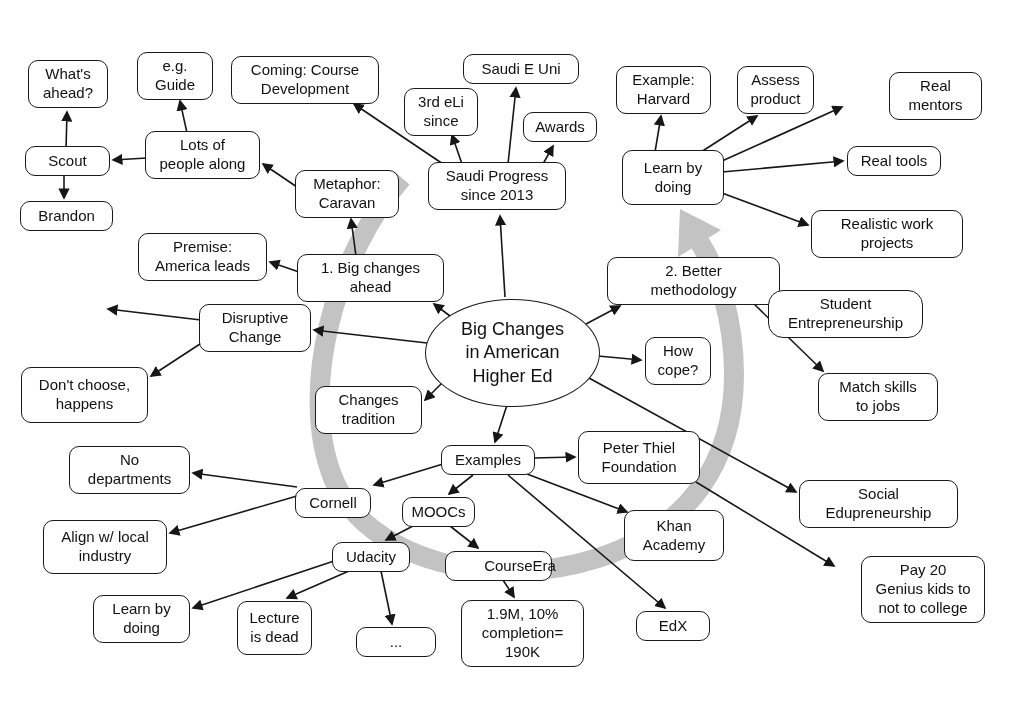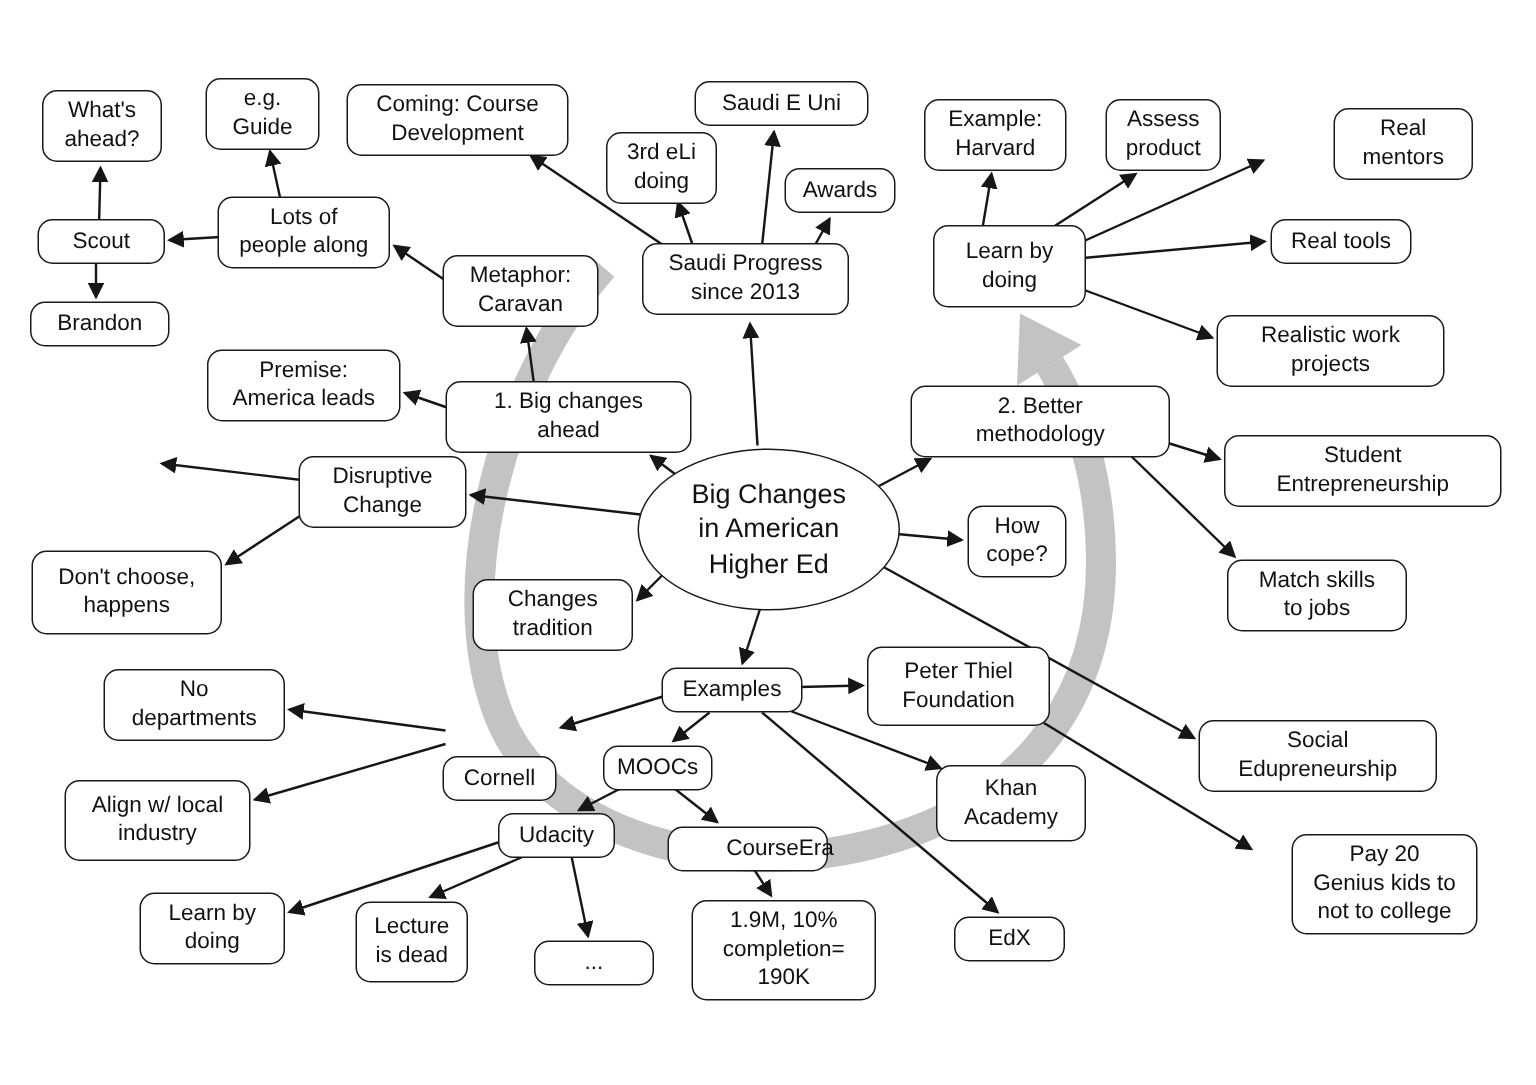--- a/index.html
+++ b/index.html
@@ -94,21 +94,21 @@
 Higher Ed</div>
 
   <div class="node" style="left:28px;top:60px;width:80px;">What's
 ahead?</div>
   <div class="node" style="left:137px;top:52px;width:76px;">e.g.
 Guide</div>
   <div class="node" style="left:231px;top:56px;width:148px;">Coming: Course
 Development</div>
   <div class="node" style="left:463px;top:54px;width:116px;">Saudi E Uni</div>
   <div class="node" style="left:404px;top:88px;width:74px;">3rd eLi
-doing</div>
+since</div>
   <div class="node" style="left:523px;top:112px;width:74px;">Awards</div>
   <div class="node" style="left:616px;top:66px;width:95px;">Example:
 Harvard</div>
   <div class="node" style="left:737px;top:66px;width:77px;">Assess
 product</div>
   <div class="node" style="left:845px;top:72px;width:93px;margin-left:44px;">Real
 mentors</div>
   <div class="node" style="left:25px;top:146px;width:85px;">Scout</div>
   <div class="node" style="left:145px;top:131px;width:115px;">Lots of
 people along</div>
@@ -117,42 +117,42 @@
   <div class="node" style="left:295px;top:170px;width:104px;">Metaphor:
 Caravan</div>
   <div class="node" style="left:428px;top:162px;width:138px;">Saudi Progress
 since 2013</div>
   <div class="node" style="left:622px;top:150px;width:102px;min-height:55px;">Learn by
 doing</div>
   <div class="node" style="left:811px;top:210px;width:152px;">Realistic work
 projects</div>
   <div class="node" style="left:138px;top:233px;width:129px;">Premise:
 America leads</div>
-  <div class="node" style="left:297px;top:254px;width:164px;">1. Big changes
+  <div class="node" style="left:297px;top:254px;width:147px;">1. Big changes
 ahead</div>
   <div class="node" style="left:607px;top:257px;width:173px;">2. Better
 methodology</div>
   <div class="node" style="left:199px;top:304px;width:112px;">Disruptive
 Change</div>
   <div class="node" style="left:645px;top:337px;width:66px;">How
 cope?</div>
-  <div class="node" style="left:816px;top:290px;width:185px;">Student
+  <div class="node" style="left:768px;top:290px;width:155px;border-radius:15px;">Student
 Entrepreneurship</div>
   <div class="node" style="left:21px;top:367px;width:127px;min-height:56px;">Don't choose,
 happens</div>
   <div class="node" style="left:315px;top:386px;width:107px;">Changes
 tradition</div>
   <div class="node" style="left:818px;top:373px;width:120px;">Match skills
 to jobs</div>
   <div class="node" style="left:441px;top:445px;width:94px;">Examples</div>
   <div class="node" style="left:578px;top:431px;width:122px;min-height:53px;">Peter Thiel
 Foundation</div>
   <div class="node" style="left:69px;top:446px;width:121px;">No
 departments</div>
-  <div class="node" style="left:295px;top:504px;width:76px;">Cornell</div>
+  <div class="node" style="left:295px;top:488px;width:76px;">Cornell</div>
   <div class="node" style="left:402px;top:497px;width:73px;">MOOCs</div>
   <div class="node" style="left:799px;top:480px;width:159px;">Social
 Edupreneurship</div>
   <div class="node" style="left:624px;top:510px;width:100px;min-height:51px;">Khan
 Academy</div>
   <div class="node" style="left:43px;top:520px;width:124px;min-height:54px;">Align w/ local
 industry</div>
   <div class="node" style="left:332px;top:542px;width:78px;">Udacity</div>
   <div class="node" style="left:445px;top:551px;width:107px;padding-left:47px;">CourseEra</div>
   <div class="node" style="left:93px;top:595px;width:97px;">Learn by

